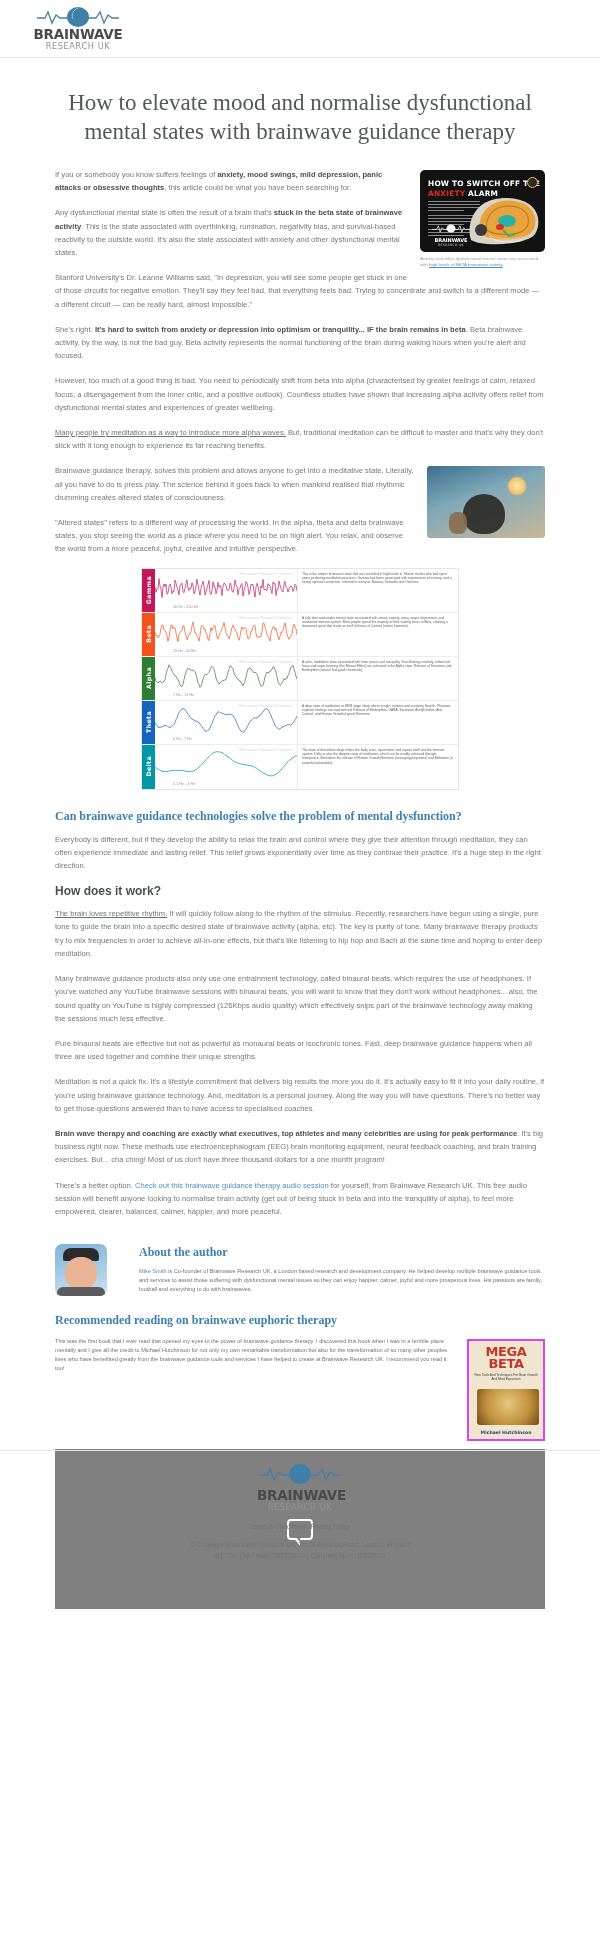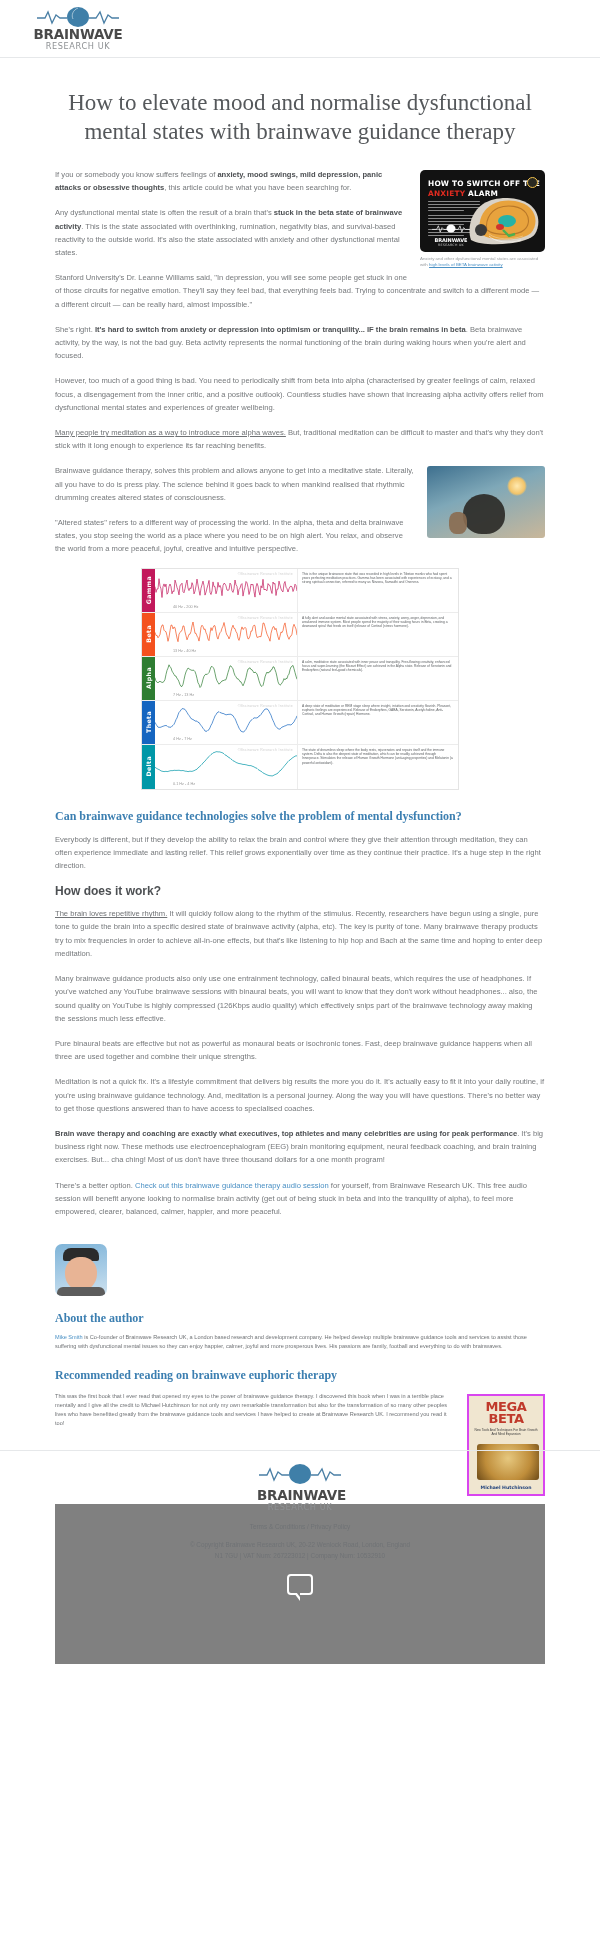--- a/index.html
+++ b/index.html
@@ -110,21 +110,21 @@
   h2.sec {
     font-family:"Liberation Serif", serif;
     font-size:12px; line-height:16px; font-weight:bold;
     color:#3c7fb1; margin:16px 0 9px 0;
   }
   h3.sub {
     font-size:12px; font-weight:bold; color:#4d5053; margin:0 0 9px 0;
   }
 
   
-  .author { display:flex; gap:14px; margin:26px 0 6px 0; align-items:flex-start;flex-direction:column;}
+  .author { display:flex; gap:32px; margin:26px 0 6px 0; align-items:flex-start;}
   .avatar { width:52px; height:52px; border-radius:7px; flex:none; overflow:hidden;
     position:relative; background:linear-gradient(170deg,#7fb4d8 0%,#a9cde6 55%,#cfe2ef 100%); }
   .avatar .cap { position:absolute; left:8px; top:4px; width:36px; height:13px;
     border-radius:8px 8px 2px 2px; background:#2b2b2b;}
   .avatar .face { position:absolute; left:10px; top:13px; width:32px; height:34px;
     border-radius:46% 46% 50% 50%; background:#e8b495;}
   .avatar .sh { position:absolute; left:2px; bottom:0; width:48px; height:9px;
     background:#5c5c5c; border-radius:6px 6px 0 0;}
   .author-col { flex:1; }
   .author-col h2 { margin:0 0 7px 0; }

